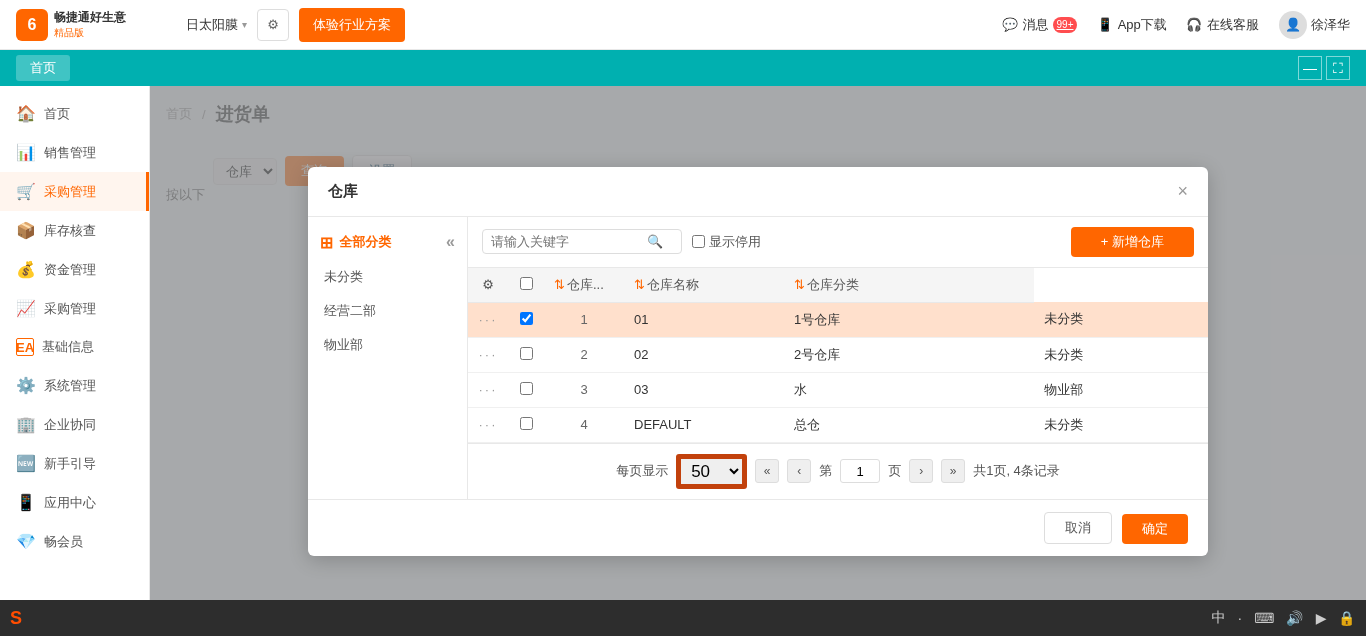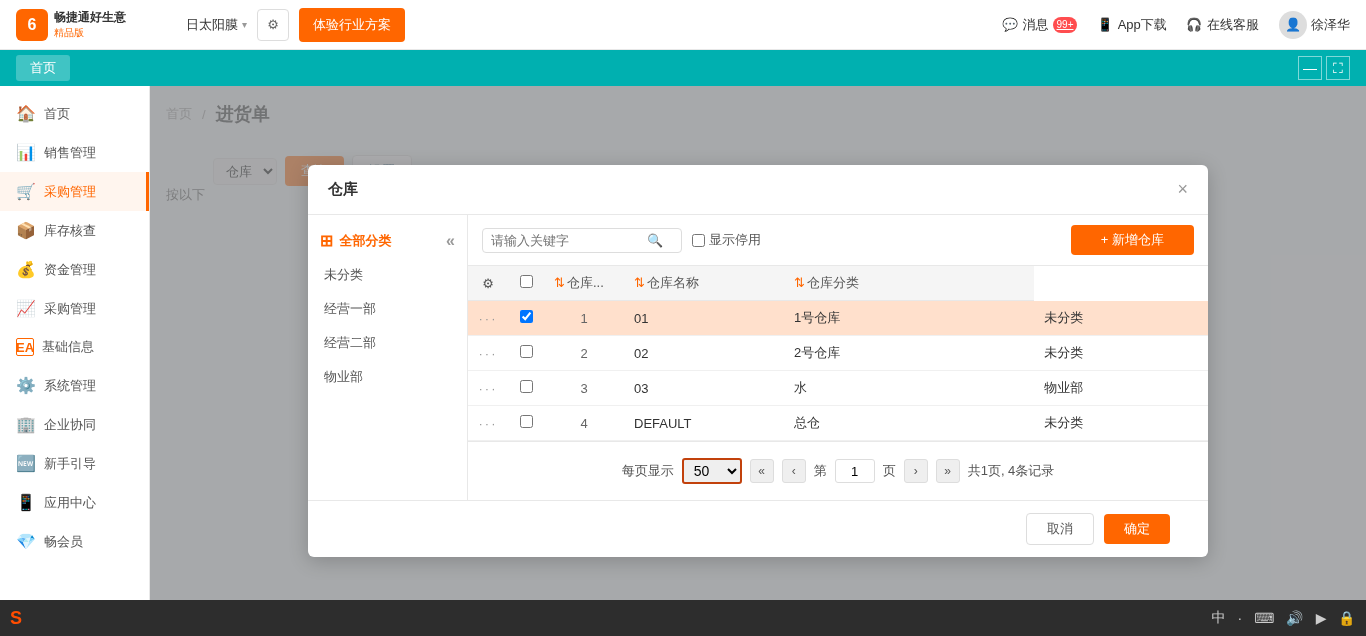--- a/index.html
+++ b/index.html
@@ -184,43 +184,43 @@
     tbody tr.selected { background: #ffe0cc; }
     tbody td { padding: 8px 10px; font-size: 13px; color: #333; }
     tbody td.center { text-align: center; }
     .row-num { color: #666; }
     .sort-icon { color: #ff6600; margin-right: 2px; }
     .action-dots { color: #999; cursor: pointer; letter-spacing: 2px; }
 
     
     .pagination {
       display: flex; align-items: center; justify-content: center;
-      padding: 16px 14px; gap: 8px;
+      padding: 10px 14px; gap: 8px;
       border-top: 1px solid #e8e8e8; font-size: 13px; color: #555;
     }
     .page-btn {
       width: 24px; height: 24px;
       border: 1px solid #ddd; border-radius: 3px;
       display: flex; align-items: center; justify-content: center;
       cursor: pointer; color: #555; font-size: 12px;
     }
     .page-input {
       width: 40px; height: 24px;
       border: 1px solid #ddd; border-radius: 3px;
       text-align: center; font-size: 13px;
     }
     .page-size-select {
-      border: 2px solid #c2410c; border-radius: 3px;
-      padding: 2px 6px; font-size: 14px; cursor: pointer;
+      border: 5px solid #c2410c; border-radius: 3px;
+      padding: 2px 6px; font-size: 17px; cursor: pointer;
     }
 
     
     .modal-footer {
-      display: flex; align-items: center; justify-content: flex-end;
-      padding: 12px 38px; gap: 10px;
+      display: flex; align-items: flex-end; justify-content: flex-end;
+      padding: 12px 20px; gap: 10px;
       border-top: 1px solid #e8e8e8;
     }
     .cancel-btn {
       background: #fff; color: #555;
       border: 1px solid #ddd; border-radius: 4px;
       padding: 6px 20px; cursor: pointer; font-size: 13px;
     }
     .confirm-btn {
       background: #ff6600; color: #fff;
       border: none; border-radius: 4px;
@@ -388,21 +388,20 @@
 
         <div class="modal-body">
 
           <div class="category-panel">
             <div class="cat-header">
               <span class="cat-grid-icon">⊞</span>
               <span>全部分类</span>
               <span class="cat-collapse">«</span>
             </div>
             <div class="cat-item">未分类</div>
-            <div class="cat-item">经营一部</div>
             <div class="cat-item">经营二部</div>
             <div class="cat-item">物业部</div>
           </div>
 
           <div class="table-panel">
 
             <div class="table-toolbar">
               <div class="search-input-wrap">
                 <input type="text" placeholder="请输入关键字" style="">
                 <span class="search-icon">🔍</span>

